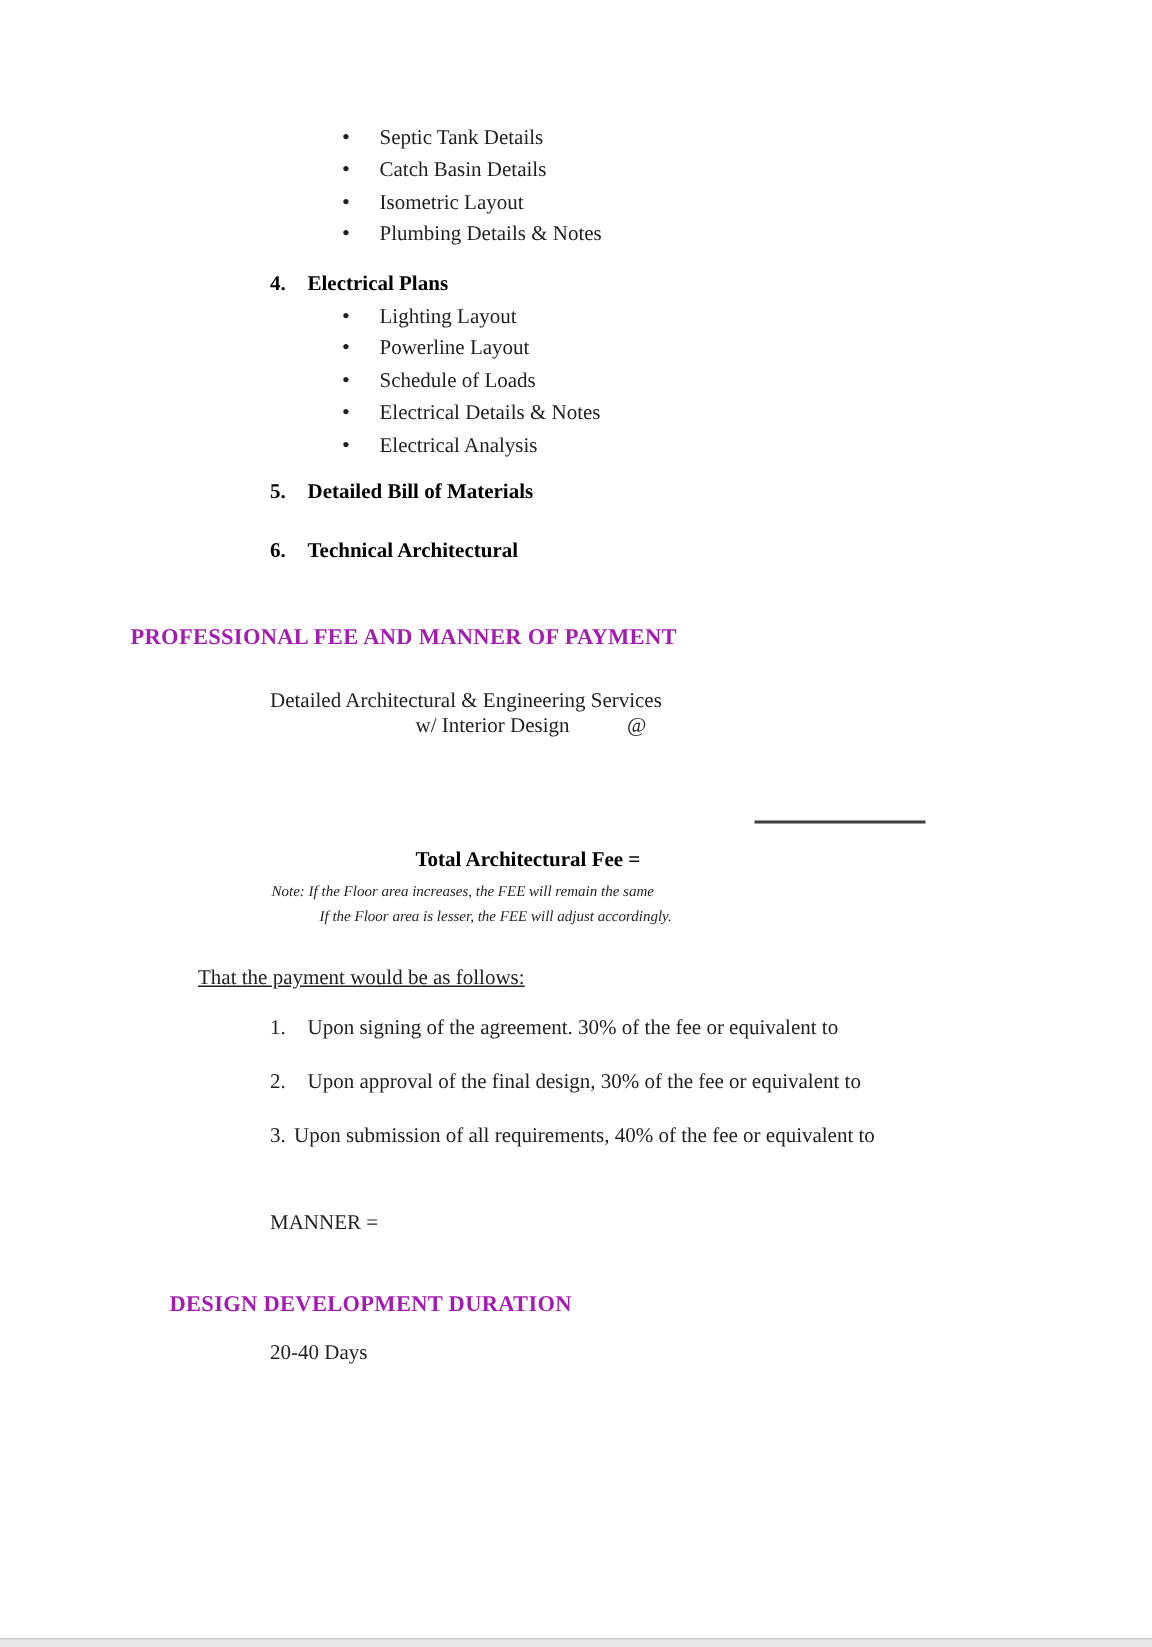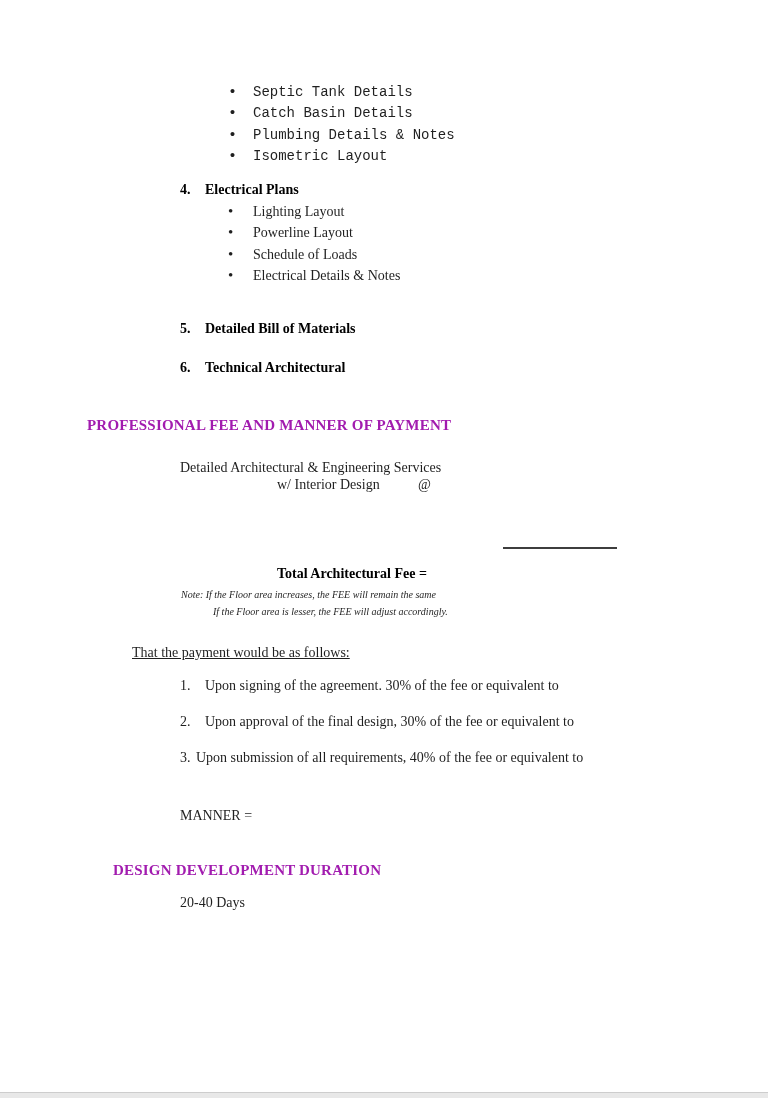--- a/index.html
+++ b/index.html
@@ -77,36 +77,36 @@
     height: 5px;
     background: #e8e8e8;
     border-top: 1px solid #cdcdcd;
   }
 </style>
 </head>
 <body>
 
 <div class="page">
 
-  <div class="abs bullet-list" style="left:228px; top:82px;font-family:Liberation Mono, monospace;">
+  <div class="abs bullet-list" style="left:228px; top:82px;">
     <div class="bullet-row">
       <span class="bullet"></span>
       <span>Septic Tank Details</span>
     </div>
     <div class="bullet-row">
       <span class="bullet"></span>
       <span>Catch Basin Details</span>
     </div>
     <div class="bullet-row">
       <span class="bullet"></span>
-      <span>Plumbing Details &amp; Notes</span>
+      <span>Isometric Layout</span>
     </div>
     <div class="bullet-row">
       <span class="bullet"></span>
-      <span>Isometric Layout</span>
+      <span>Plumbing Details &amp; Notes</span>
     </div>
   </div>
 
   <div class="abs body-text num-row" style="left:180px; top:180px;">
     <span class="num bold">4.</span>
     <span class="bold">Electrical Plans</span>
   </div>
 
   <div class="abs bullet-list" style="left:228px; top:201px;">
     <div class="bullet-row">
@@ -117,20 +117,24 @@
       <span class="bullet"></span>
       <span>Powerline Layout</span>
     </div>
     <div class="bullet-row">
       <span class="bullet"></span>
       <span>Schedule of Loads</span>
     </div>
     <div class="bullet-row">
       <span class="bullet"></span>
       <span>Electrical Details &amp; Notes</span>
+    </div>
+    <div class="bullet-row">
+      <span class="bullet"></span>
+      <span>Electrical Analysis</span>
     </div>
   </div>
 
   <div class="abs body-text num-row" style="left:180px; top:319px;">
     <span class="num bold">5.</span>
     <span class="bold">Detailed Bill of Materials</span>
   </div>
 
   <div class="abs body-text num-row" style="left:180px; top:358px;">
     <span class="num bold">6.</span>

